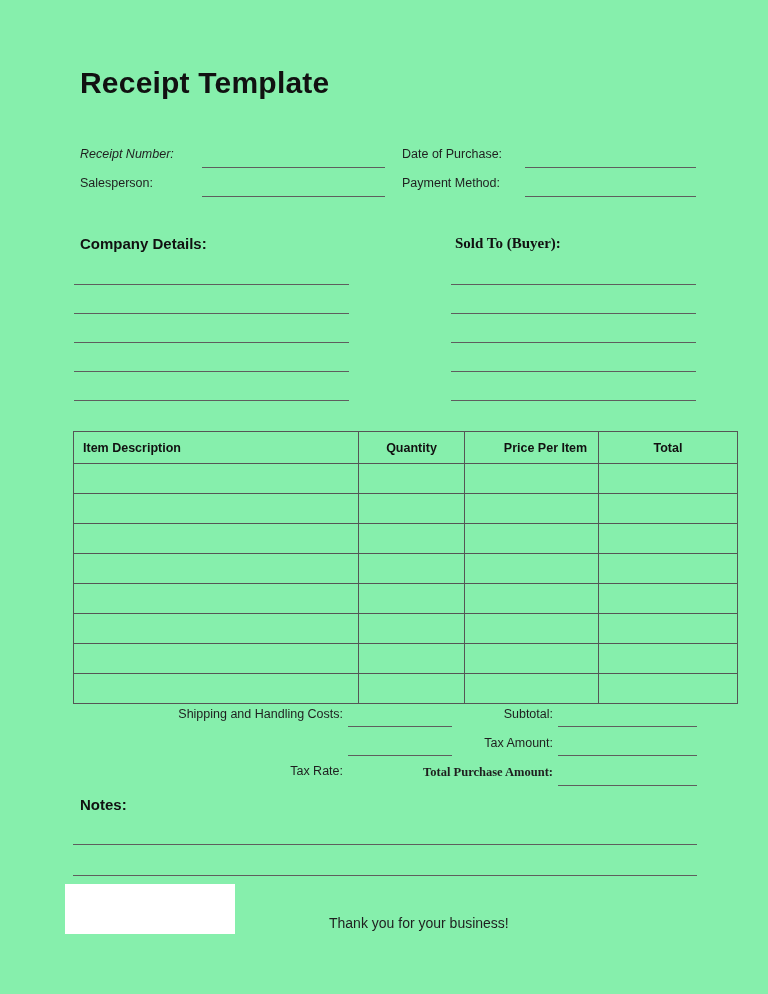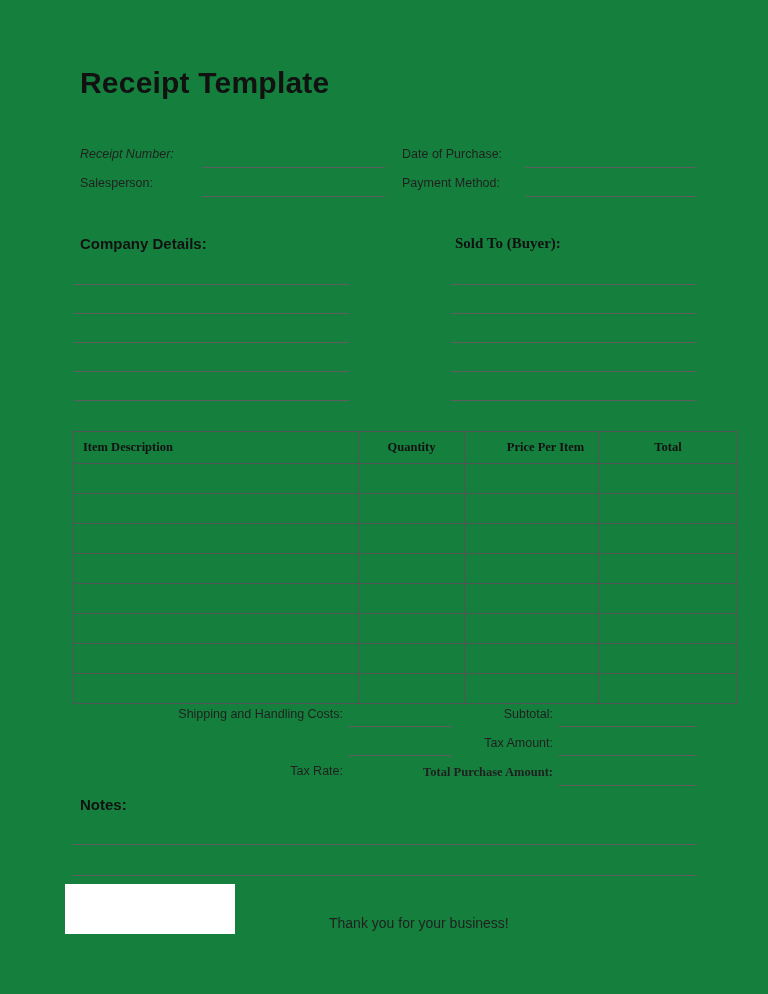--- a/index.html
+++ b/index.html
@@ -12,21 +12,21 @@
     height: 994px;
     background: #fcfcfc;
     font-family: "Liberation Sans", sans-serif;
     color: #1a1a1a;
     -webkit-font-smoothing: antialiased;
   }
   .page {
     position: relative;
     width: 768px;
     height: 994px;
-    background: #15803d;
+    background: #86efac;
     overflow: hidden;
   }
 
   
   .doc-title {
     position: absolute;
     left: 80px;
     top: 66px;
     font-size: 30px;
     font-weight: bold;
@@ -74,21 +74,20 @@
     top: 431px;
     width: 623px;
     border-collapse: collapse;
     table-layout: fixed;
   }
   .items-table th,
   .items-table td {
     border: 1.2px solid #555555;
     padding: 0;
     margin: 0;
-    font-family: Liberation Serif, serif;
   }
   .items-table th {
     height: 31px;
     font-size: 12.5px;
     font-weight: bold;
     color: #111111;
     vertical-align: middle;
   }
   .items-table th.col-desc {
     text-align: left;

